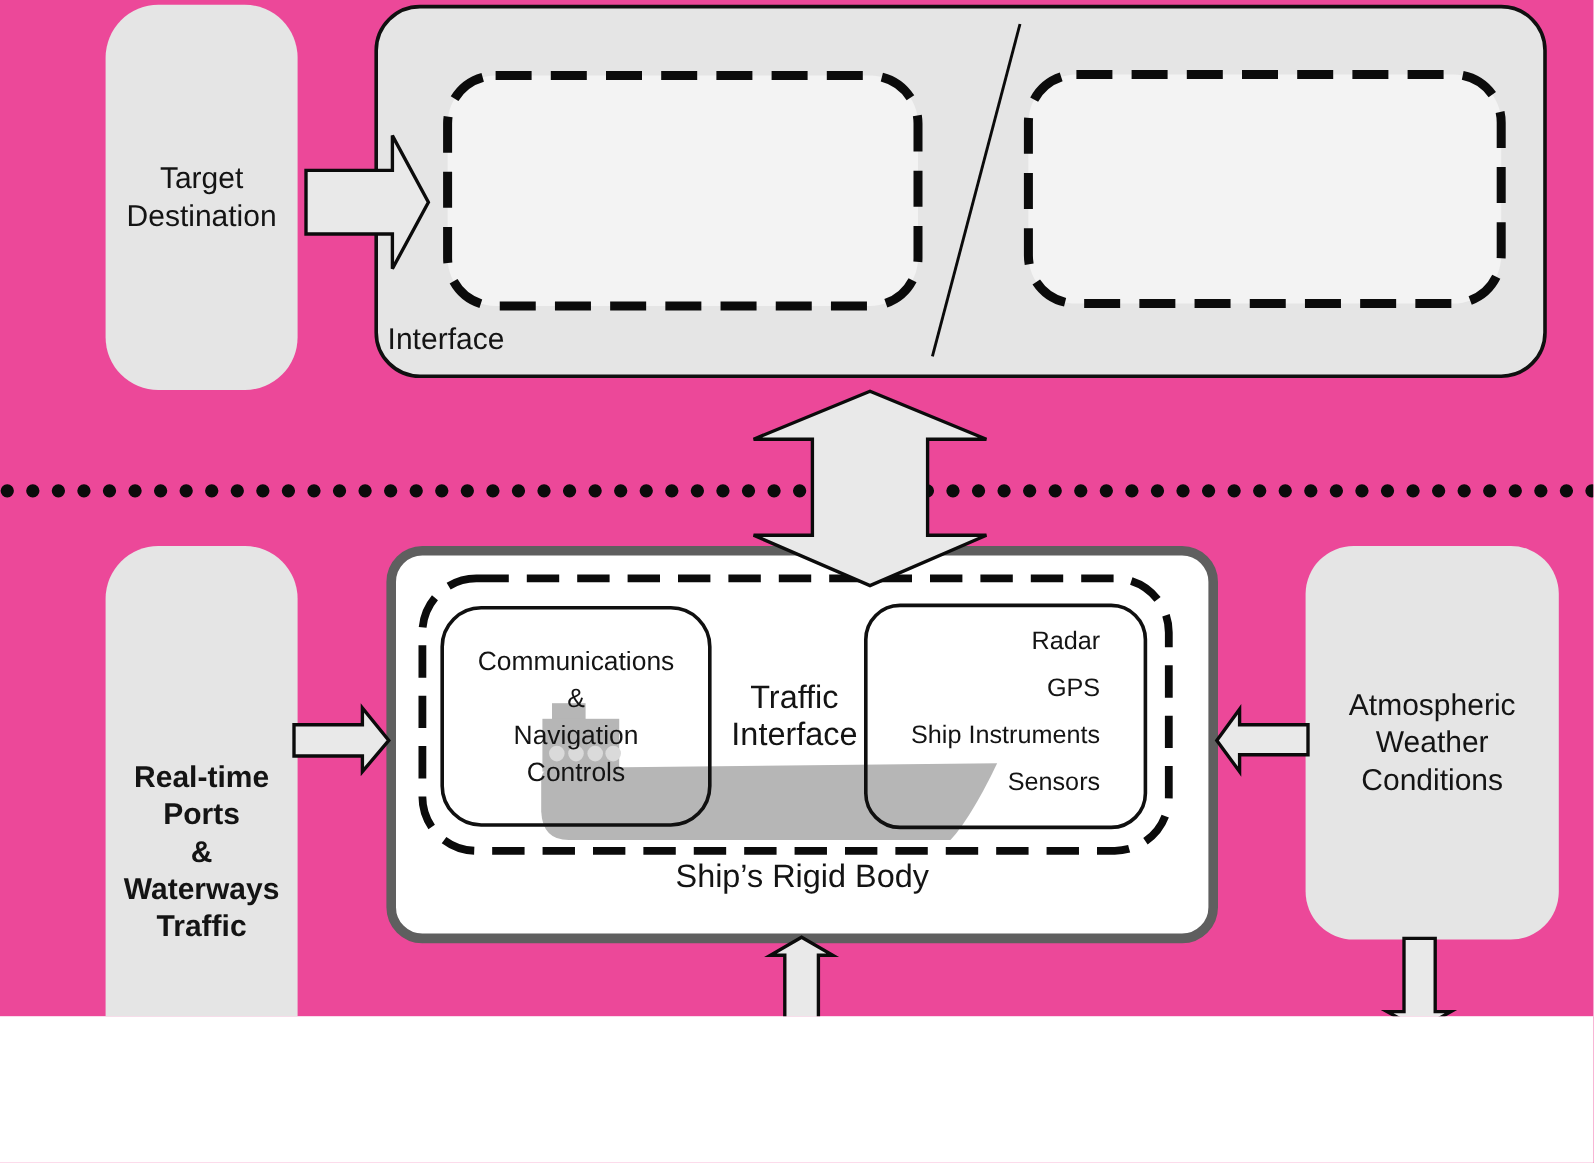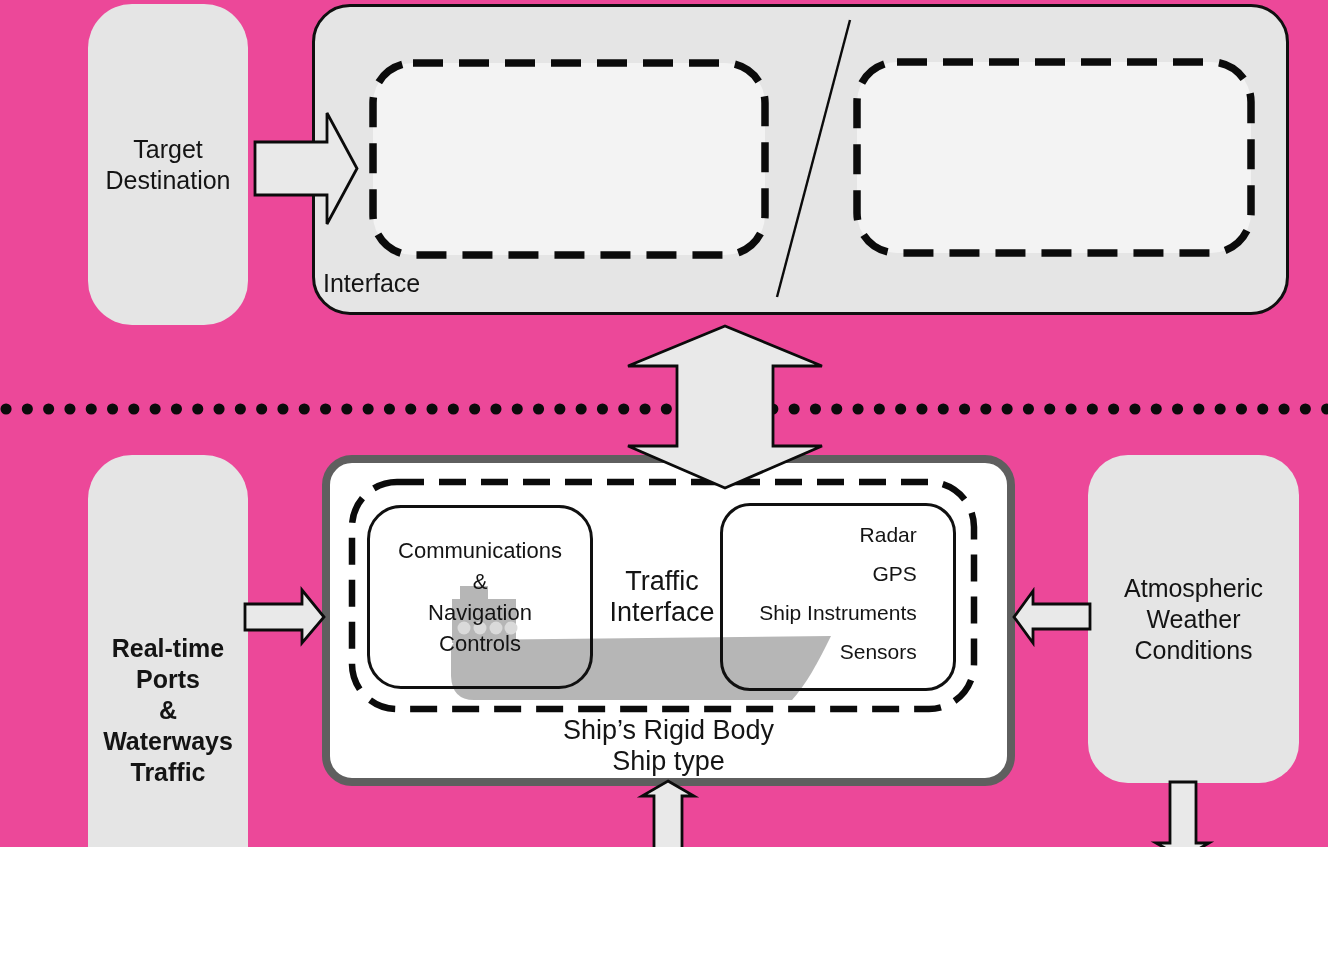--- a/index.html
+++ b/index.html
@@ -98,21 +98,20 @@
 &amp;
 Navigation
 Controls</div>
   <div class="abs txt" id="hardware-label">Traffic
 Interface</div>
   <div class="abs txt" id="radar-text">Radar
 GPS
 Ship Instruments
 Sensors</div>
   <div class="abs txt" id="rigid-label">Ship’s Rigid Body</div>
-  <div class="abs txt" id="shiptype-label">Ship type</div>
   <div class="abs txt" id="atmospheric-text">Atmospheric
 Weather
 Conditions</div>
 
   <svg id="layer-arrows" width="1328" height="969" viewBox="0 0 1328 969">
     <polygon points="255,142 327,142 327,113 357,168.5 327,224 327,195 255,195" class="arrow" fill="#e9e9e9"></polygon>
     <polygon points="725,326 822,366 773,366 773,446 822,446 725,488 628,446 677,446 677,366 628,366" class="arrow" fill="#e9e9e9"></polygon>
     <polygon points="245,604 302,604 302,590 324,617 302,643 302,630 245,630" class="arrow" fill="#e9e9e9"></polygon>
     <polygon points="1090,604 1033,604 1033,591 1014,617 1033,643 1033,629 1090,629" class="arrow" fill="#e9e9e9"></polygon>
     <polygon points="1170,782 1196,782 1196,843 1209,843 1183,858 1156,843 1170,843" class="arrow" fill="#e9e9e9"></polygon>

